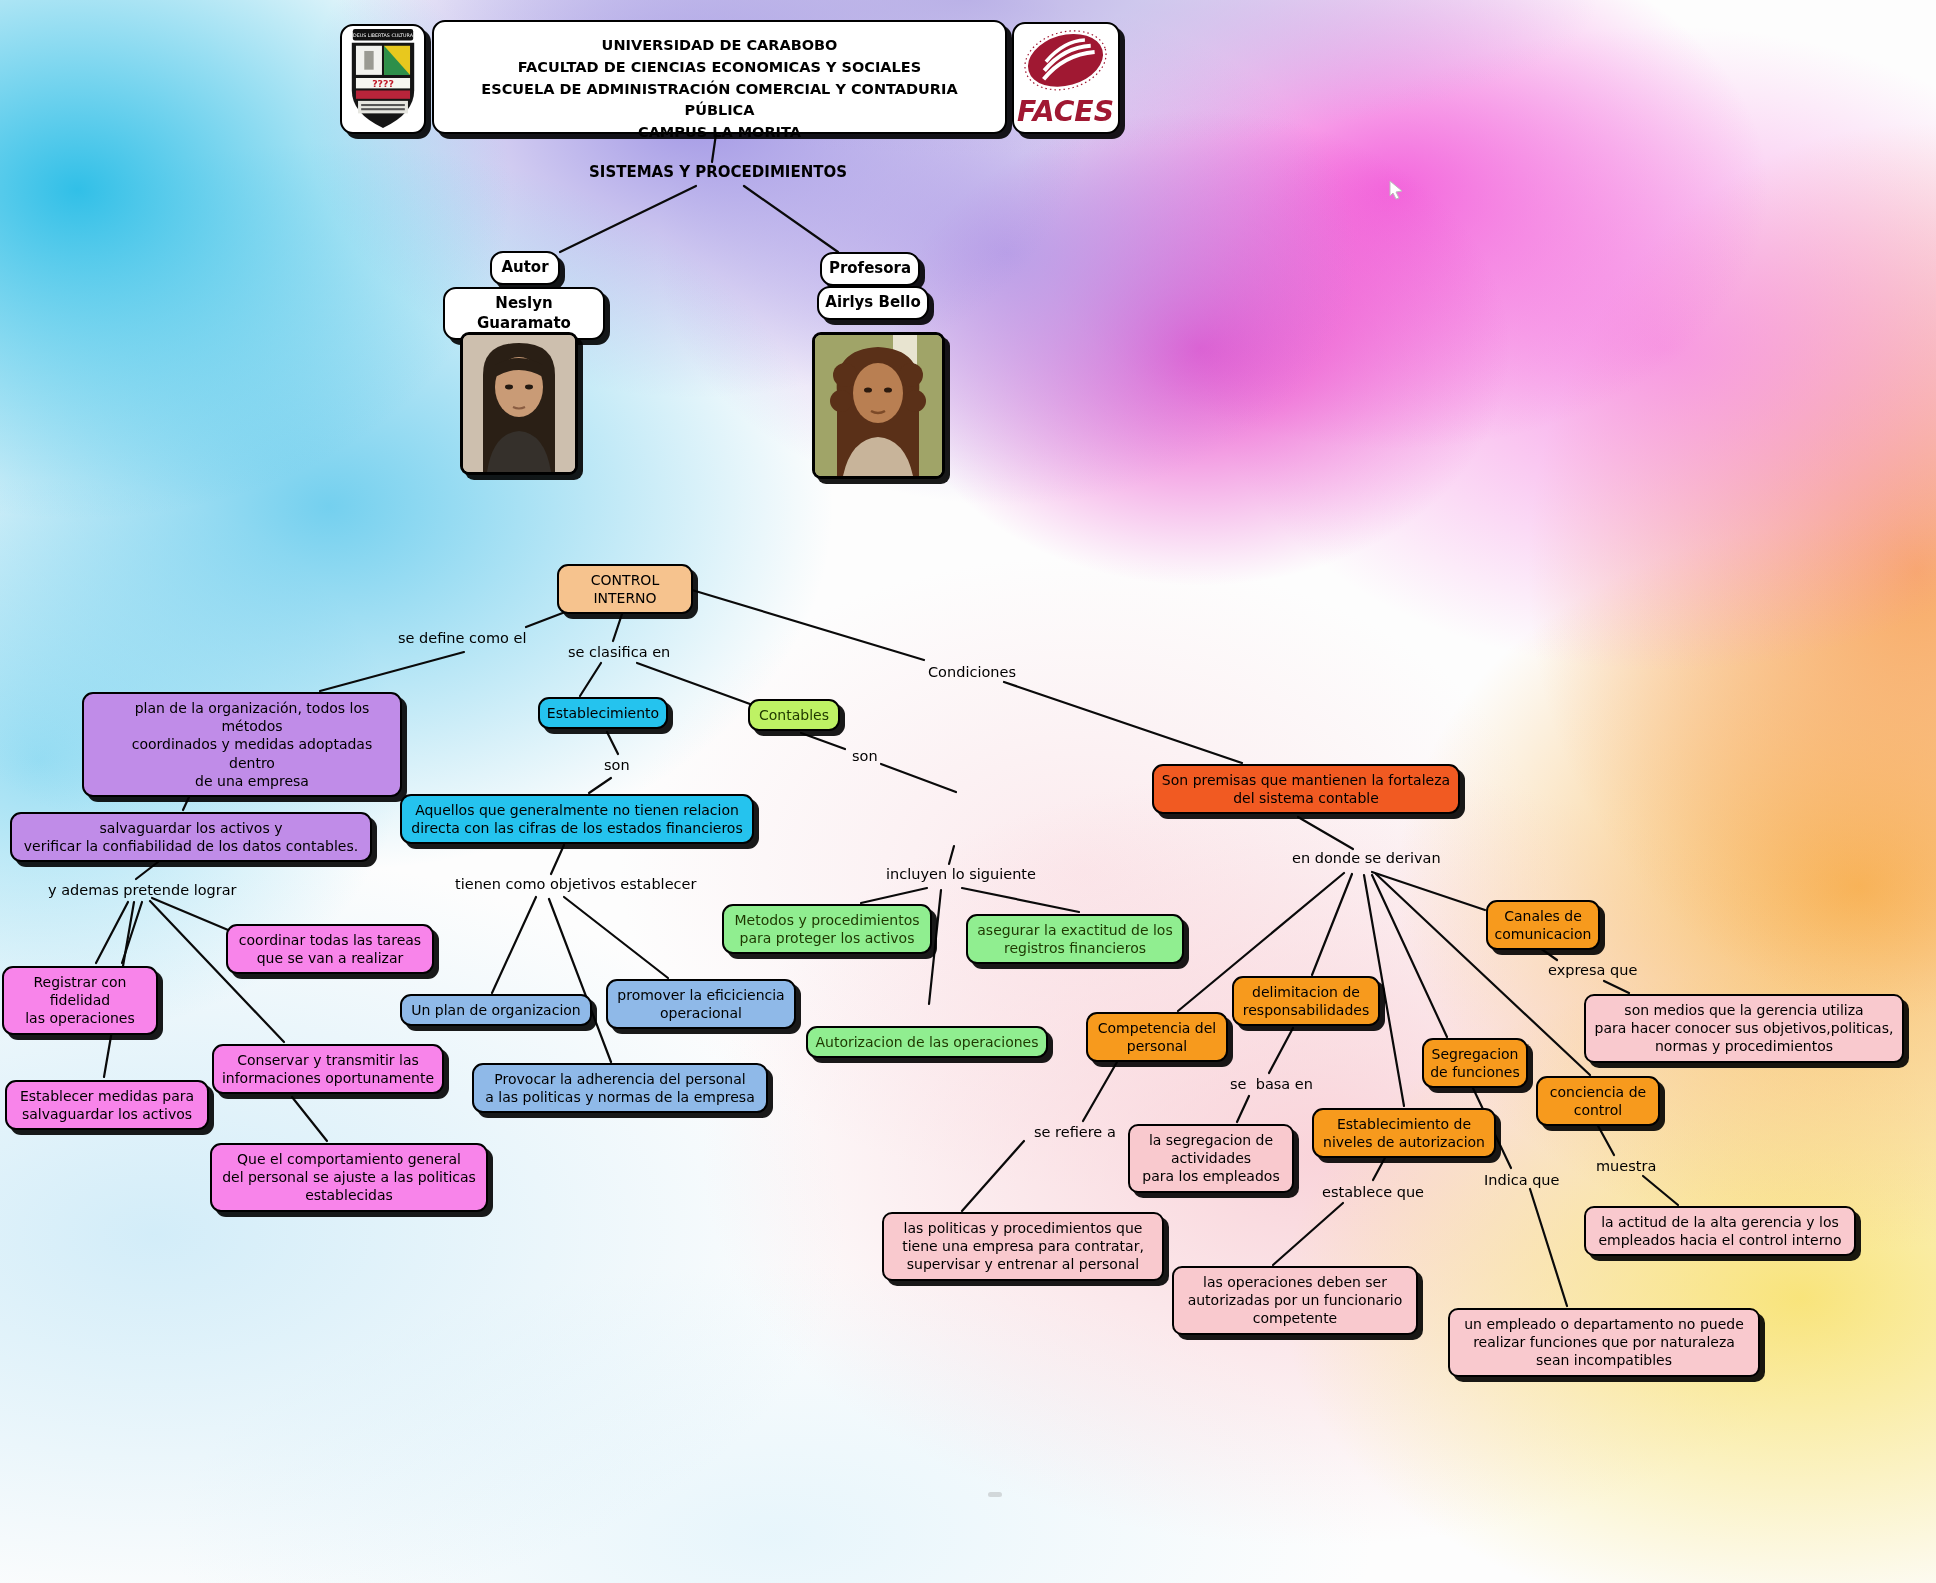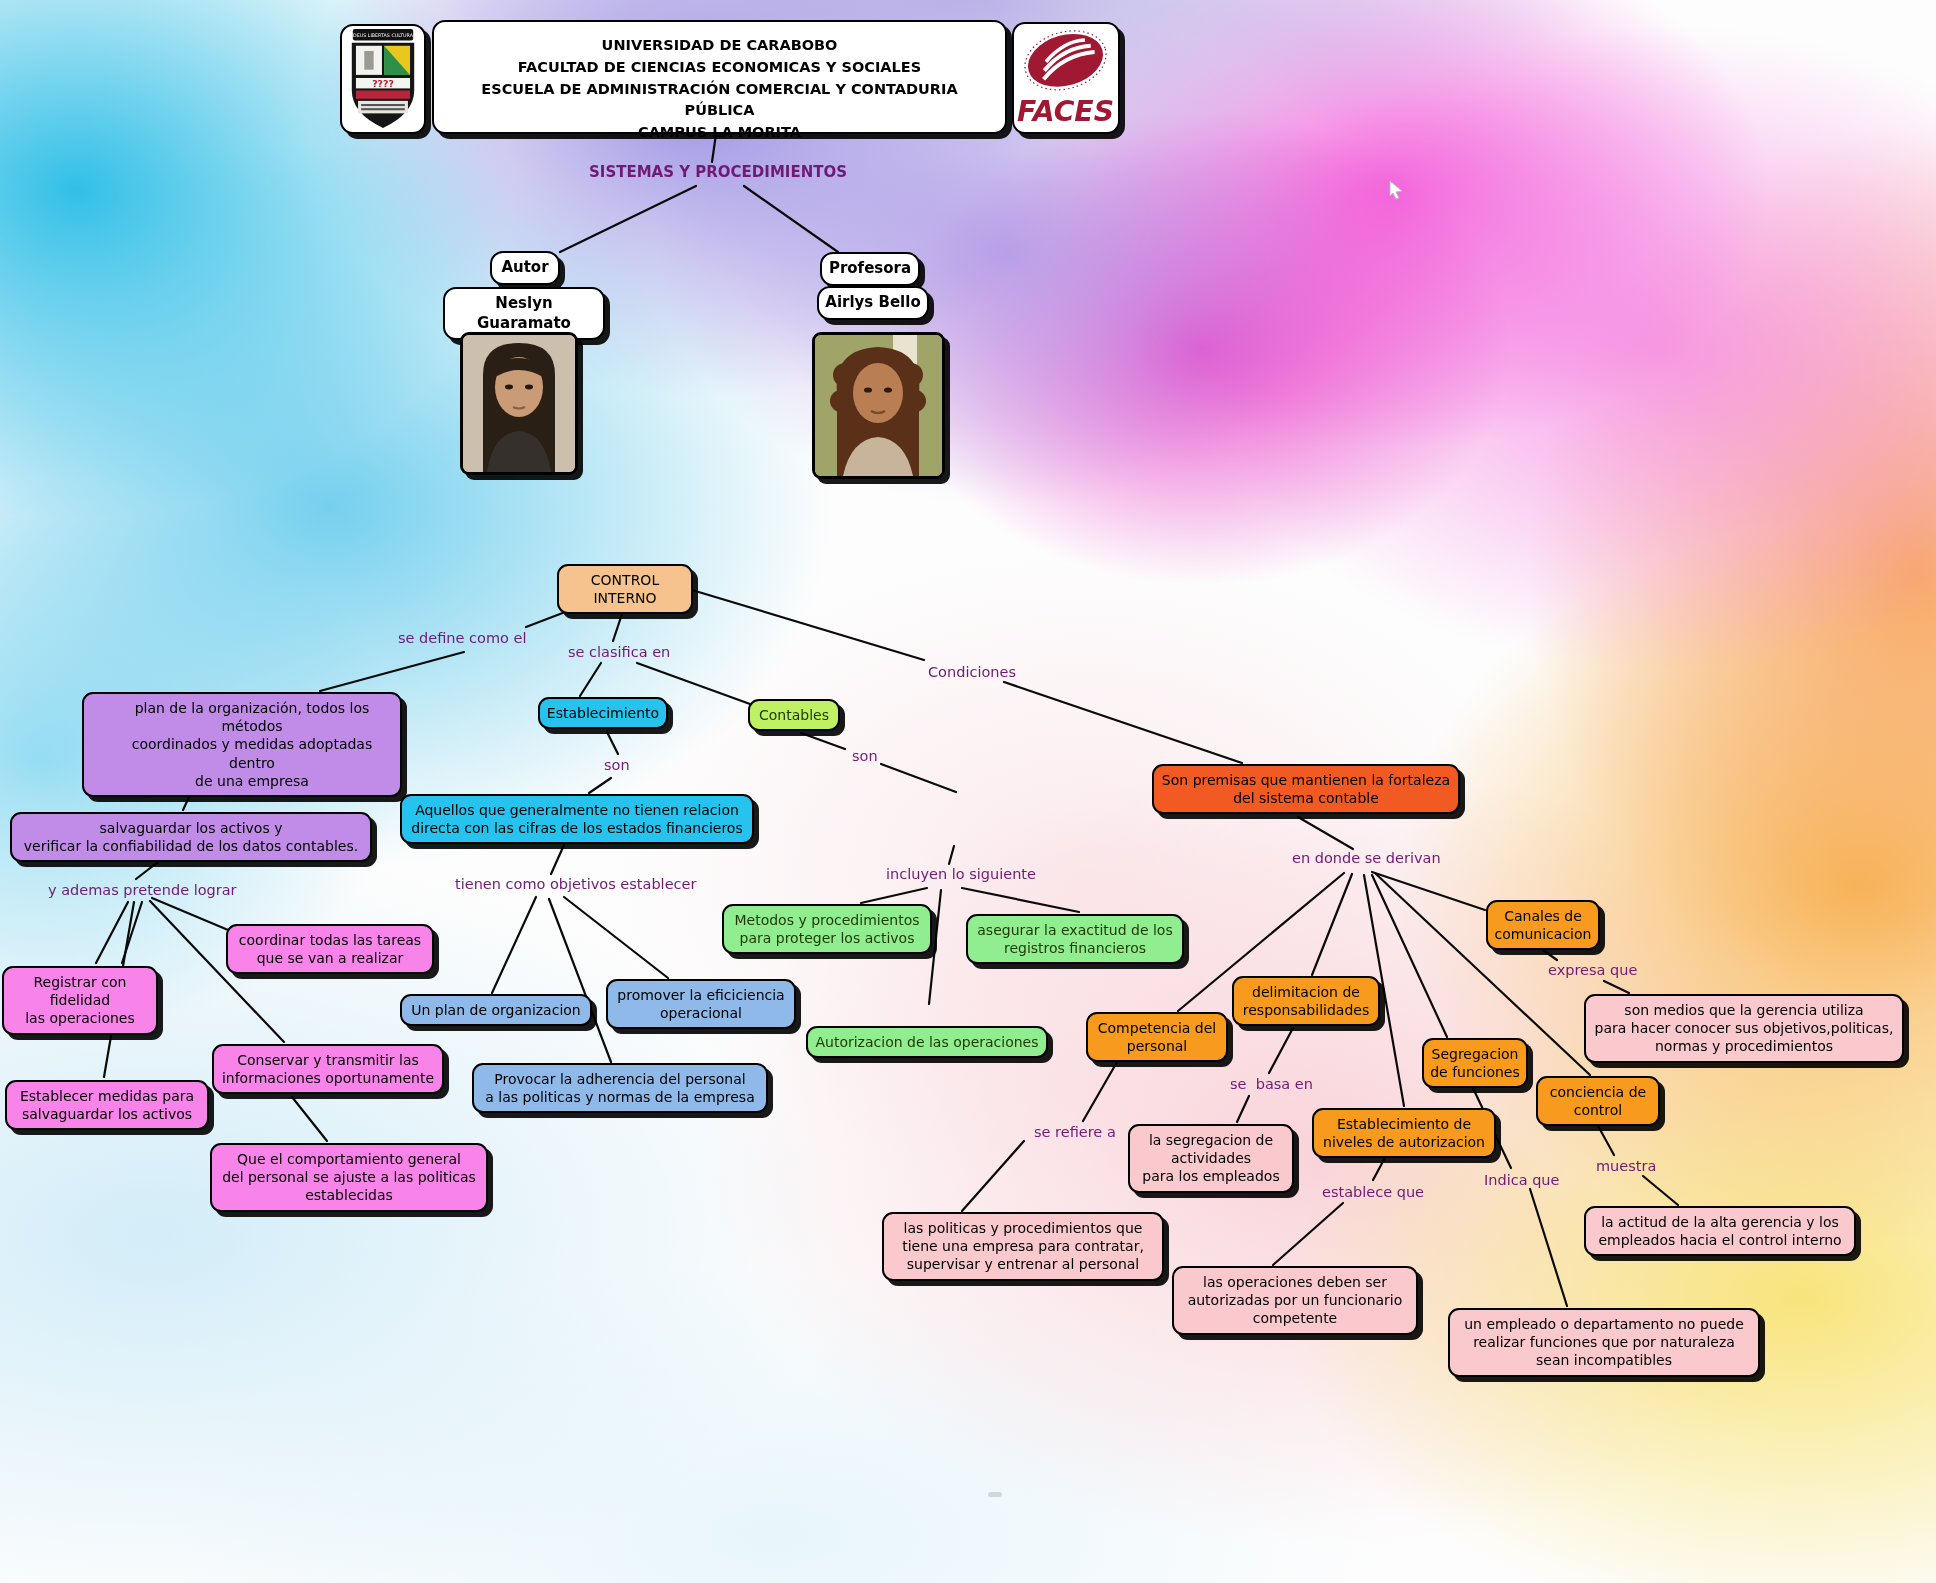--- a/index.html
+++ b/index.html
@@ -31,22 +31,22 @@
   .wbox{background:#fff;font-weight:bold;font-size:15px;border-radius:13px;border-width:2.5px;}
   .peach{background:#f6c38e;}
   .purple{background:#c08ce8;}
   .pink{background:#f884ea;}
   .cyan{background:#25c3ee;}
   .blue{background:#8fb9e8;}
   .grn{background:#bef264;color:#203a00;}
   .lgrn{background:#90ee90;color:#1e3800;}
   .org{background:#f79a1d;}
   .ored{background:#f15a22;}
-  .lpink{background:#f9c9ce;}
-  .lbl{position:absolute;font-size:14.5px;color:#701a75;white-space:pre;z-index:2;}
+  .lpink{background:#f9c9ce;border-radius:10px;}
+  .lbl{position:absolute;font-size:14.5px;color:#000000;white-space:pre;z-index:2;}
   .ttl{font-weight:bold;font-size:15px;}
   .hdrbox{position:absolute;box-sizing:border-box;background:#fff;border:2.5px solid #000;
      border-radius:13px;box-shadow:5px 5px 0 rgba(0,0,0,.9);z-index:3;}
   .hdrtext{padding:13px 10px 0 10px;text-align:center;font-weight:bold;font-size:14.5px;line-height:1.5;}
   .photo{position:absolute;box-sizing:border-box;border:3px solid #000;border-radius:9px;
      box-shadow:5px 5px 0 rgba(0,0,0,.9);overflow:hidden;z-index:3;background:#cbbda9;}
 </style>
 </head>
 <body>
 

